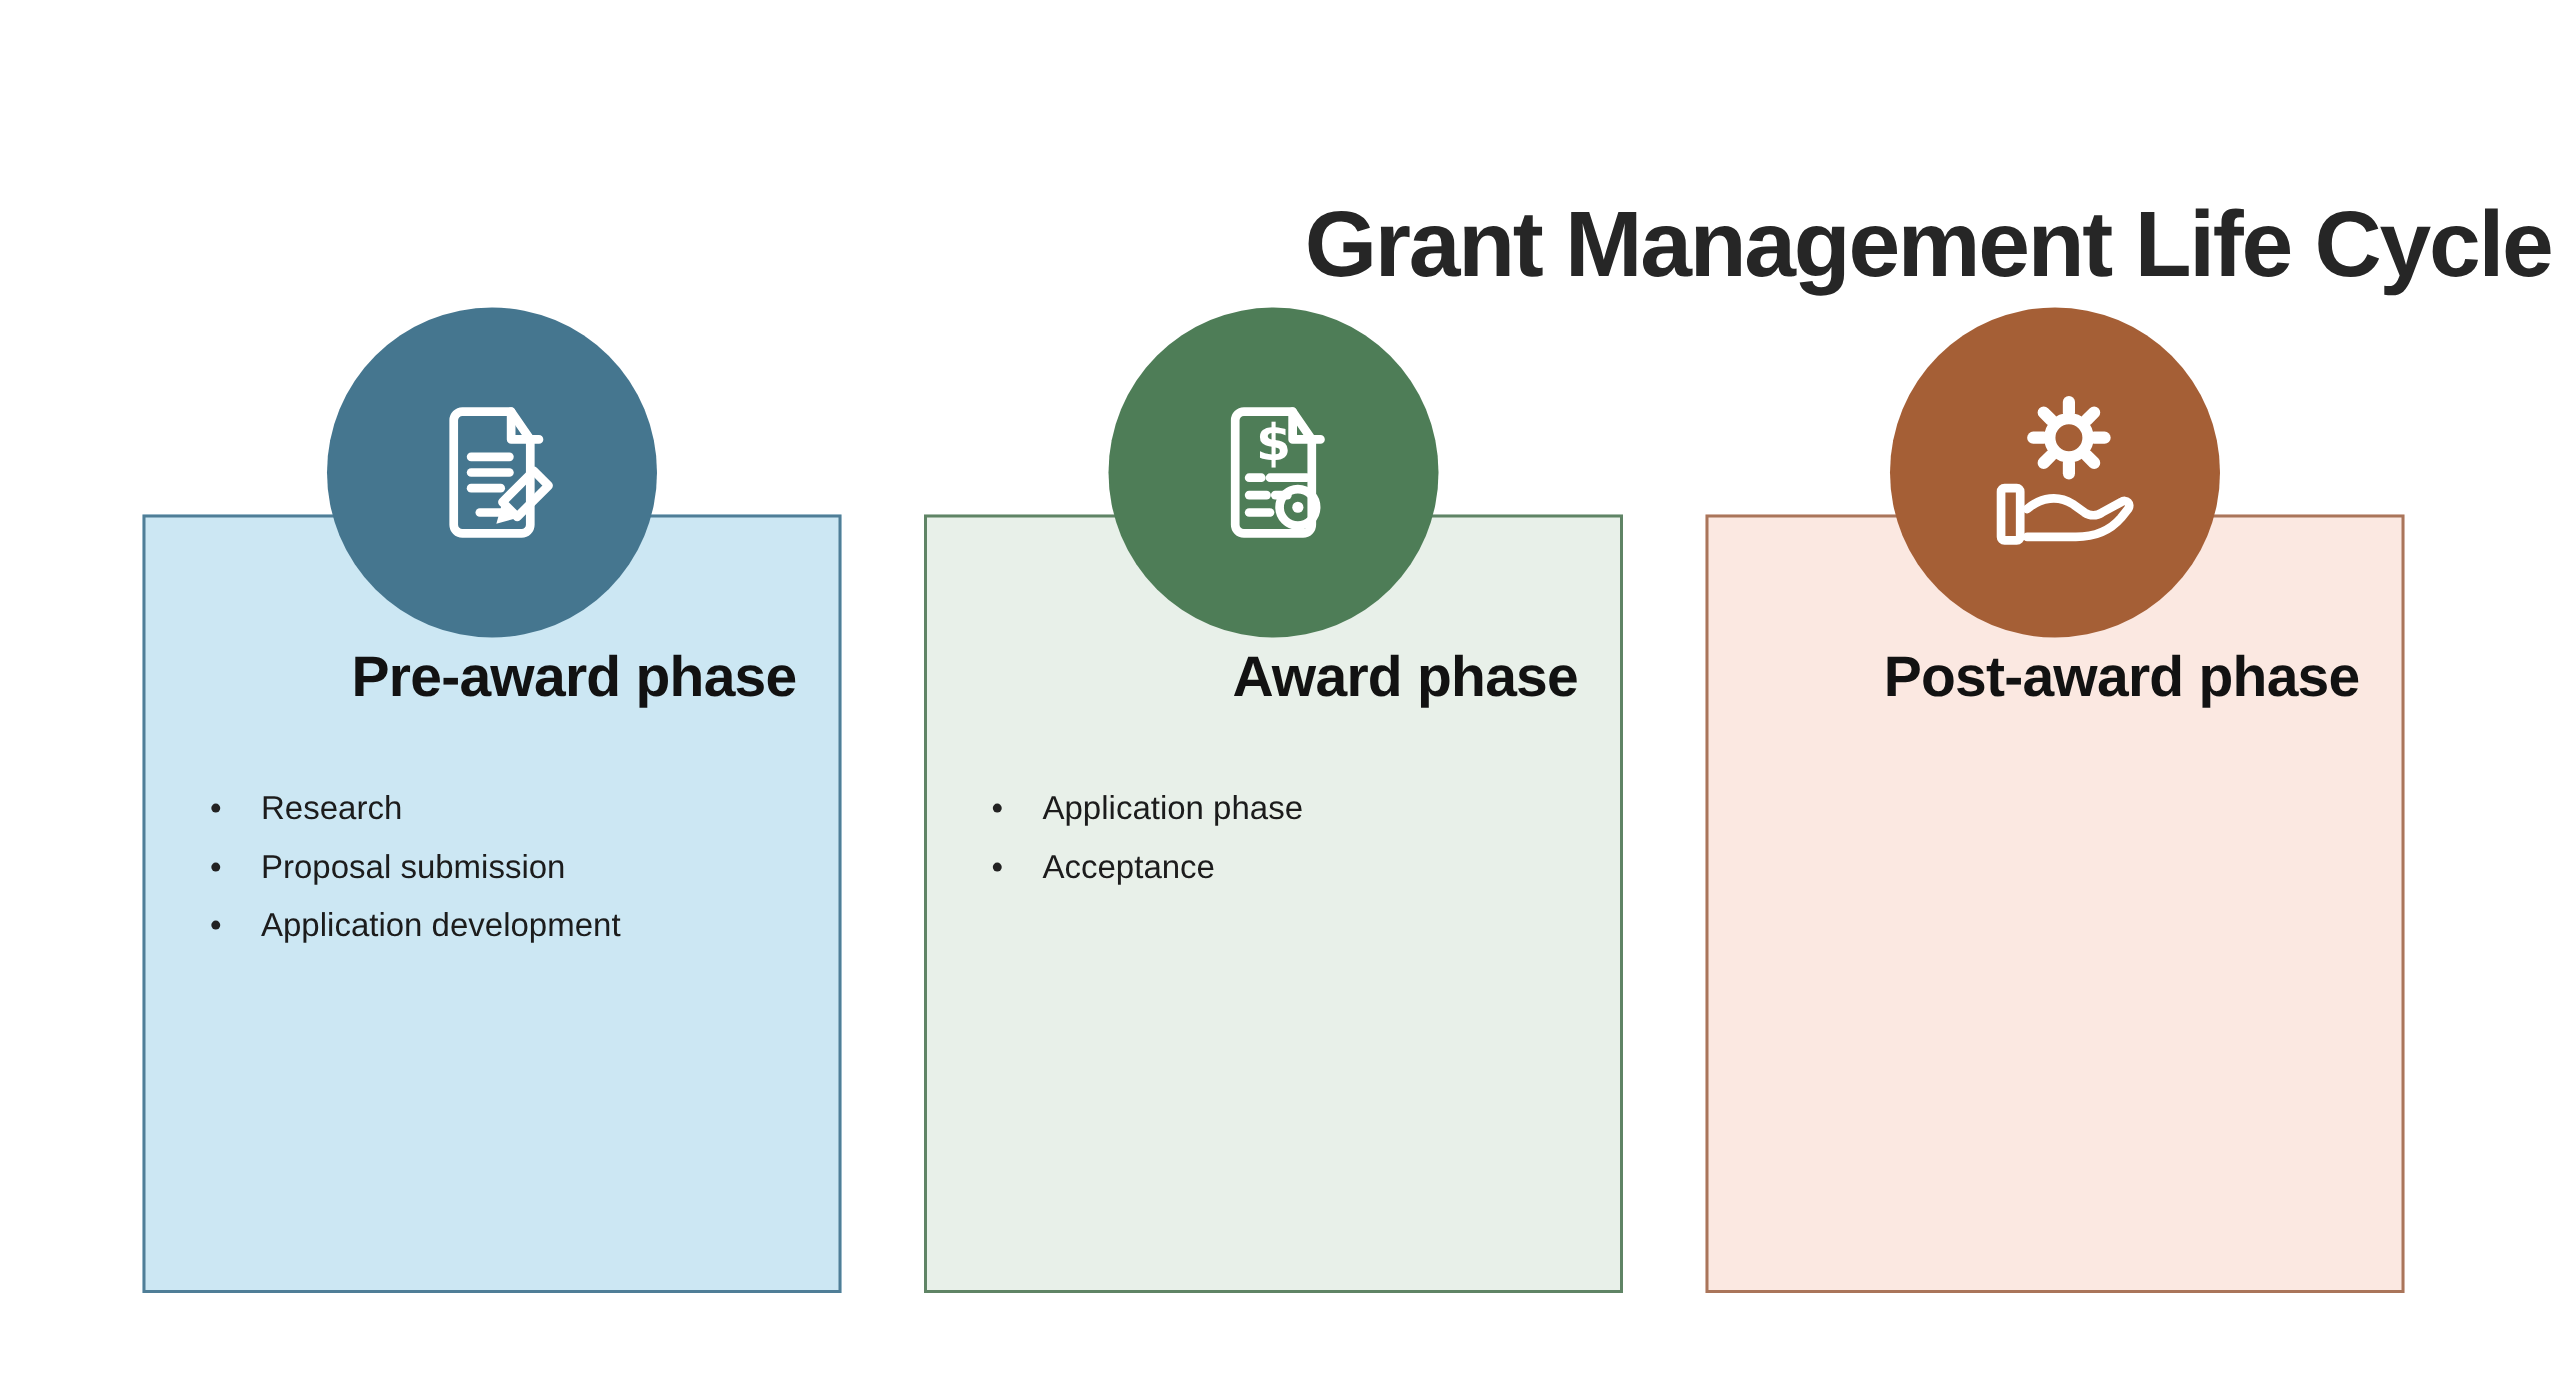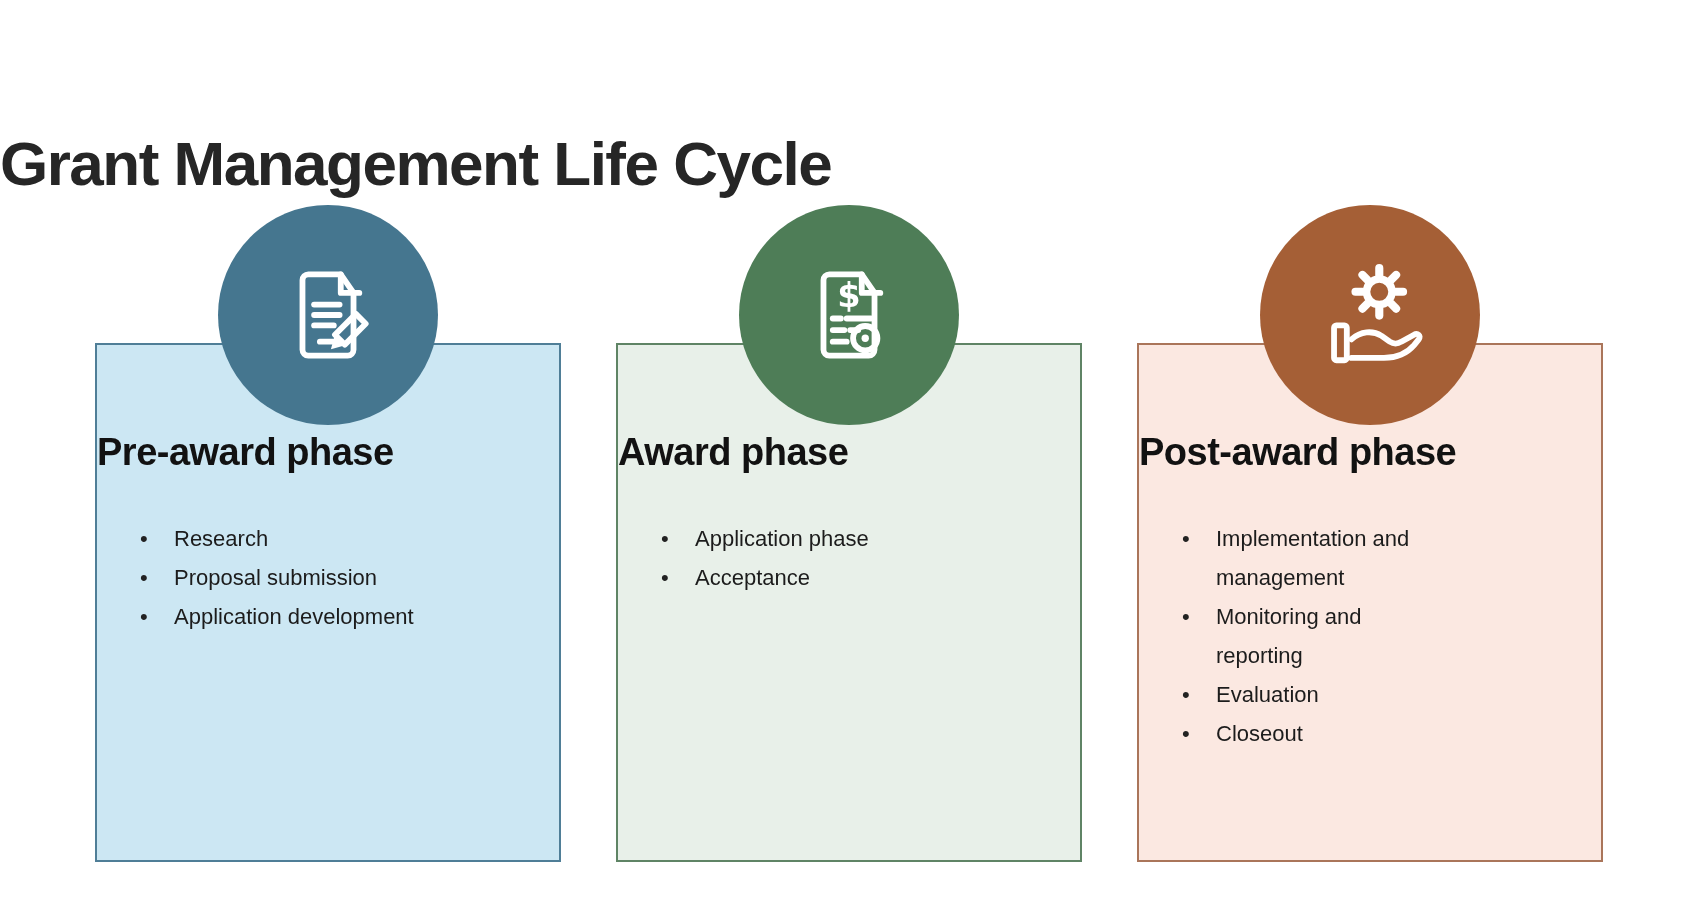--- a/index.html
+++ b/index.html
@@ -1,42 +1,42 @@
 <!DOCTYPE html>
 <html><head>
 <meta charset="utf-8">
 <style>
   html,body { margin:0; padding:0; background:#ffffff; font-family:"Liberation Sans", sans-serif; }
   .canvas {
     position:relative; width:1701px; height:924px; background:#ffffff; overflow:hidden;
   }
   .title {
     position:absolute; top:86px; left:0; width:100%;
-    text-align:left; font-size:62px; line-height:72px; font-weight:bold;
+    text-align:right; font-size:62px; line-height:72px; font-weight:bold;
     letter-spacing:-1.5px; color:#262626;
   }
   .phases {
     position:absolute; top:205px; left:95px; width:1508px;
     display:flex; gap:55px;
   }
   .phase { position:relative; flex:1; }
   .phase-box {
     box-sizing:border-box;
     margin-top:138px; height:519px;
     border:2px solid #888;
     padding:84px 28px 0 0;
   }
   .phase-circle {
     position:absolute; top:0; left:50%; transform:translateX(-50%);
     width:220px; height:220px; border-radius:50%;
     display:flex; align-items:center; justify-content:center;
     z-index:2;
   }
   .phase-heading {
-    margin:0; text-align:left;
+    margin:0; text-align:right;
     font-size:38px; line-height:46px; font-weight:bold; color:#121212;
     letter-spacing:-0.5px;
   }
   .phase-list {
     margin:44px 0 0 0; padding:0 0 0 77px; list-style:none;
   }
   .phase-list li {
     position:relative;
     font-size:22px; line-height:39px; color:#1c1c1c;
     white-space:pre-line;
@@ -125,25 +125,17 @@
             </g>
             <g stroke-width="5">
               <rect x="19" y="59" width="11" height="30" rx="2"></rect>
               <path d="M34 87 h28 c11 0 20 -4 26 -11 l4 -5 c2 -3 -1 -6 -4 -4 l-11 6 c-3 2 -7 2 -10 0 l-7 -5 c-8 -5 -18 -4 -26 3"></path>
             </g>
           </g>
         </svg>
       </div>
       <div class="phase-box" style="background-color: rgb(251, 232, 225); border-color: rgb(170, 117, 90);">
         <h2 class="phase-heading">Post-award phase</h2>
-        <ul class="phase-list">
-          <li>Implementation and
-management</li>
-          <li>Monitoring and
-reporting</li>
-          <li>Evaluation</li>
-          <li>Closeout</li>
-        </ul>
       </div>
     </section>
 
   </div>
 </div>
 
 </body></html>

